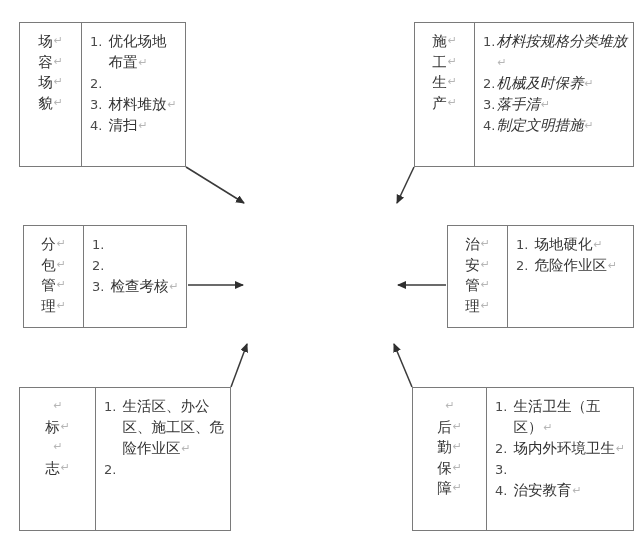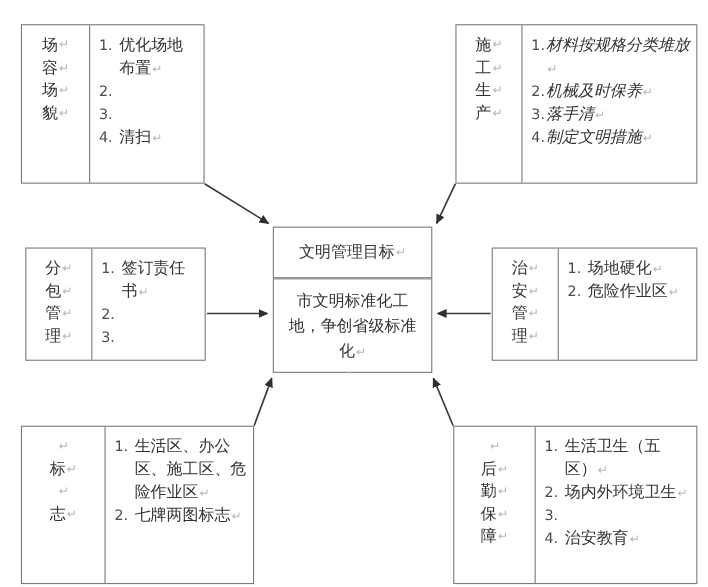--- a/index.html
+++ b/index.html
@@ -192,47 +192,39 @@
 
     <g>
       <path d="M231,387 L247,344" stroke="#3a3a3a" stroke-width="1.5" fill="none" marker-end="url(#arrowhead)"></path>
     </g>
 
     <g>
       <path d="M412,387 L394,344" stroke="#3a3a3a" stroke-width="1.5" fill="none" marker-end="url(#arrowhead)"></path>
     </g>
   </svg>
 
-  <div id="center-stack">
-    <div class="center-box" id="center-goal-label">
-      <span class="ctext"><span>文明管理目标</span><span class="pilcrow">↵</span></span>
-    </div>
-    <div class="center-box" id="center-goal-value">
-      <span class="ctext"><span>市文明标准化工地，争创省级标准化</span><span class="pilcrow">↵</span></span>
-      <span class="period-dot">。</span>
-    </div>
-  </div>
 
   <div class="node" id="node-changrong">
     <div class="col-left">
       <div class="vchar"><span>场</span><span class="pilcrow">↵</span></div>
       <div class="vchar"><span>容</span><span class="pilcrow">↵</span></div>
       <div class="vchar"><span>场</span><span class="pilcrow">↵</span></div>
       <div class="vchar"><span>貌</span><span class="pilcrow">↵</span></div>
     </div>
     <div class="col-right">
       <div class="item">
         <span class="num">1.</span>
         <span class="txt"><span>优化场地布置</span><span class="pilcrow">↵</span></span>
       </div>
       <div class="item">
         <span class="num">2.</span>
       </div>
       <div class="item">
         <span class="num">3.</span>
+        <span class="txt"><span>材料堆放</span><span class="pilcrow">↵</span></span>
       </div>
       <div class="item">
         <span class="num">4.</span>
         <span class="txt"><span>清扫</span><span class="pilcrow">↵</span></span>
       </div>
     </div>
   </div>
 
   <div class="node" id="node-shigong">
     <div class="col-left">
@@ -264,27 +256,27 @@
   <div class="node" id="node-fenbao">
     <div class="col-left">
       <div class="vchar"><span>分</span><span class="pilcrow">↵</span></div>
       <div class="vchar"><span>包</span><span class="pilcrow">↵</span></div>
       <div class="vchar"><span>管</span><span class="pilcrow">↵</span></div>
       <div class="vchar"><span>理</span><span class="pilcrow">↵</span></div>
     </div>
     <div class="col-right">
       <div class="item">
         <span class="num">1.</span>
-        <span class="txt"><span>签订责任书</span><span class="pilcrow">↵</span></span>
       </div>
       <div class="item">
         <span class="num">2.</span>
       </div>
       <div class="item">
         <span class="num">3.</span>
+        <span class="txt"><span>检查考核</span><span class="pilcrow">↵</span></span>
       </div>
     </div>
   </div>
 
   <div class="node" id="node-zhian">
     <div class="col-left">
       <div class="vchar"><span>治</span><span class="pilcrow">↵</span></div>
       <div class="vchar"><span>安</span><span class="pilcrow">↵</span></div>
       <div class="vchar"><span>管</span><span class="pilcrow">↵</span></div>
       <div class="vchar"><span>理</span><span class="pilcrow">↵</span></div>
@@ -308,21 +300,20 @@
       <div class="vchar"><span></span><span class="pilcrow">↵</span></div>
       <div class="vchar"><span>志</span><span class="pilcrow">↵</span></div>
     </div>
     <div class="col-right">
       <div class="item">
         <span class="num">1.</span>
         <span class="txt"><span>生活区、办公区、施工区、危险作业区</span><span class="pilcrow">↵</span></span>
       </div>
       <div class="item">
         <span class="num">2.</span>
-        <span class="txt"><span>七牌两图标志</span><span class="pilcrow">↵</span></span>
       </div>
     </div>
   </div>
 
   <div class="node" id="node-houqin">
     <div class="col-left">
       <div class="vchar"><span></span><span class="pilcrow">↵</span></div>
       <div class="vchar"><span>后</span><span class="pilcrow">↵</span></div>
       <div class="vchar"><span>勤</span><span class="pilcrow">↵</span></div>
       <div class="vchar"><span>保</span><span class="pilcrow">↵</span></div>

